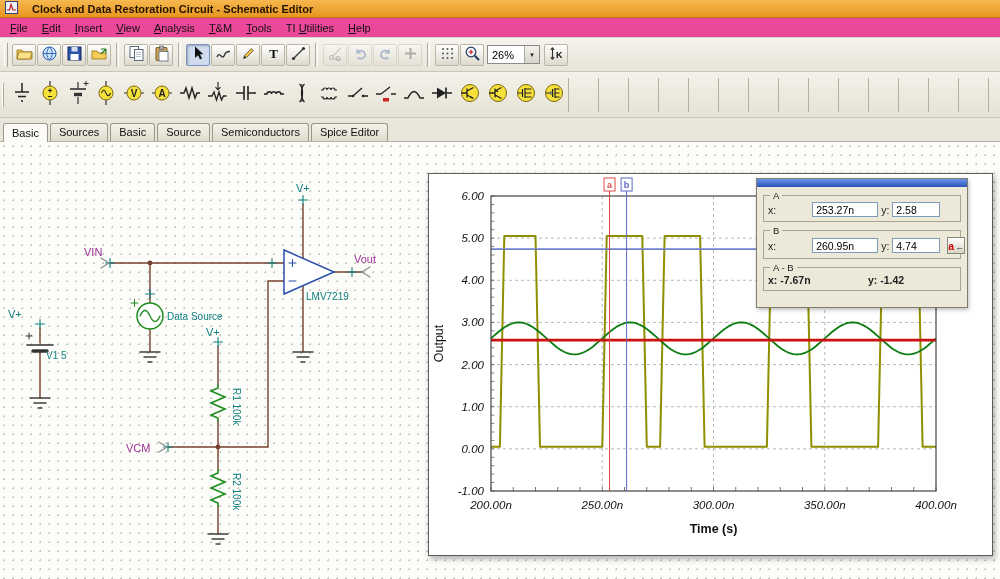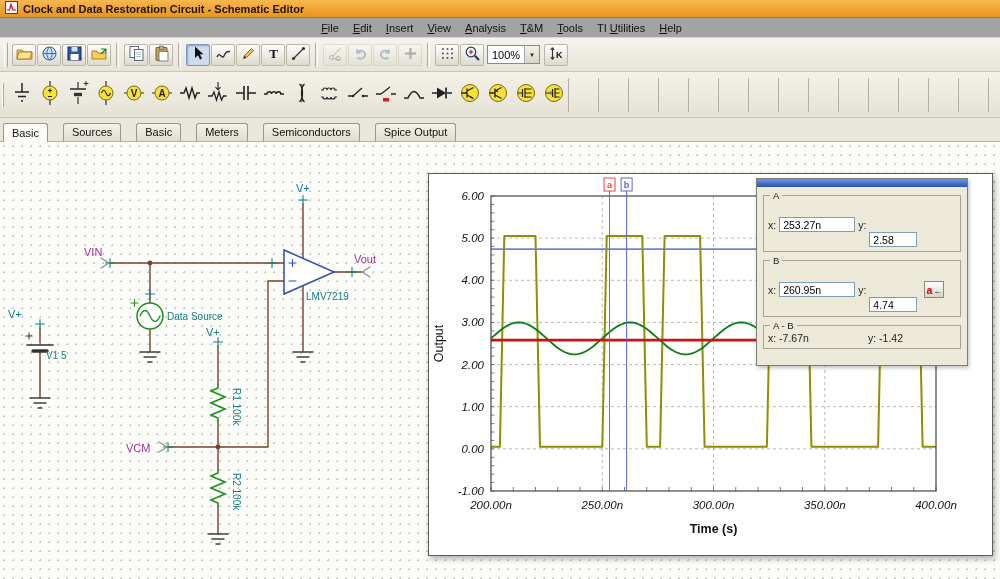--- a/index.html
+++ b/index.html
@@ -2,25 +2,25 @@
 <html><head>
 <meta charset="utf-8">
 <style>
   * { box-sizing: border-box; margin: 0; padding: 0; }
   html,body { width:1000px; height:579px; overflow:hidden; }
   body { font-family:"Liberation Sans",sans-serif; background:#fff; }
   .app { position:relative; width:1000px; height:579px; background:#fff; }
 
   
   .titlebar { height:18px; background:linear-gradient(#f6b84f,#e8951e); border-bottom:1px solid #b87a10;
-              display:flex; align-items:center; gap:5px; padding:0 5px; }
+              display:flex; align-items:center; gap:14px; padding:0 5px; }
   .titlebar .title { font-size:11px; font-weight:bold; color:#211200; }
 
   
-  .menubar { height:20px; background:#a3a3a3; border-bottom:1px solid #d9d6cc; display:flex; align-items:center; padding-left:3px;justify-content:center; }
+  .menubar { height:20px; background:#ec4899; border-bottom:1px solid #d9d6cc; display:flex; align-items:center; padding-left:3px; }
   .menu-item { font-size:11px; padding:3px 7px; color:#111; cursor:default; }
 
   
   .toolbar1 { height:34px; background:linear-gradient(#f6f4ee,#e7e3d8); border-bottom:1px solid #c9c5b8;
               display:flex; align-items:center; padding:0 4px; }
   .grip { width:4px; height:24px; border-left:1px solid #fff; border-right:1px solid #aaa598; margin-right:4px; }
   .tb-group { display:flex; align-items:center; gap:1px; }
   .tb-btn { width:24px; height:22px; border:1px solid #b9b5a7; border-radius:2px;
             background:linear-gradient(#ffffff,#ddd9cc); display:flex; align-items:center; justify-content:center; padding:0; }
   .tb-btn.pressed { background:#cfdcf0; border-color:#7a96c0; box-shadow:inset 1px 1px 2px rgba(0,0,0,.28); }
@@ -34,21 +34,21 @@
   .iv-btn { margin-left:4px; }
 
   
   .toolbar2 { height:46px; background:linear-gradient(#f4f2ea,#e5e1d4); border-bottom:1px solid #c9c5b8;
               display:flex; align-items:center; padding:0 2px; }
   .comp-btn { width:27px; height:38px; display:flex; align-items:center; justify-content:center;
               border:1px solid transparent; background:transparent; padding:0; }
   .comp-empty { width:29px; height:34px; border-left:1px solid #b3afa2; }
 
   
-  .tabstrip { height:24px; background:#e9e6dc; border-bottom:1px solid #b5b1a4; display:flex; align-items:flex-end; padding-left:3px; gap:15px; }
+  .tabstrip { height:24px; background:#e9e6dc; border-bottom:1px solid #b5b1a4; display:flex; align-items:flex-end; padding-left:3px; gap:2px; }
   .tab { font-size:11px; padding:2px 8px 3px; border:1px solid #9a968a; border-bottom:none; border-radius:3px 3px 0 0;
          background:linear-gradient(#f4f2ea,#dfdbce); color:#111; }
   .tab.active { background:#fcfbf7; position:relative; top:1px; padding-top:3px; }
 
   
   .canvas { position:relative; height:437px; background-color:#fcfcf9;
             background-image:radial-gradient(#c4c4c0 1px, transparent 1px); background-size:9px 9px; overflow:hidden; }
   .schematic-svg { display:block; }
 
   
@@ -59,25 +59,25 @@
   
   .cursor-panel { position:absolute; left:327px; top:4px; width:212px; background:#ece9d8;
                   border:1px solid #7e7e70; box-shadow:1px 2px 4px rgba(0,0,0,.25); }
   .cp-titlebar { height:8px; background:linear-gradient(#6c96ec,#2a52b4); }
   .cp-group { margin:8px 6px 0; padding:6px 4px 4px; border:1px solid #a8a494; position:relative; }
   .cp-group.last { margin-bottom:16px; }
   .cp-group-label { position:absolute; top:-6px; left:6px; background:#ece9d8; font-size:9.5px; padding:0 3px; color:#222; }
   .cp-row { display:flex; align-items:center; gap:3px; font-size:10.5px; color:#222; }
   .cp-field { background:#fff; border:1px solid #7f9db9; height:15px; font-size:10.5px; padding:0 3px;
               font-family:"Liberation Sans",sans-serif; }
-  .cp-x { width:76px; } .cp-y { width:48px;margin-top:30px; }
+  .cp-x { width:66px;margin-left:33px; } .cp-y { width:48px; }
   .cp-btn { width:20px; height:17px; border:1px solid #8a8a7c; background:linear-gradient(#ffffff,#d8d4c6);
             font-size:10.5px; font-weight:bold; color:#cc0000; margin-left:4px; display:flex; align-items:center; justify-content:center; gap:1px; padding:0; }
   .cp-btn .arr::after { content:"\2190"; color:#333; font-weight:normal; font-size:9px; }
-  .cp-diff-row { display:flex; font-size:10.5px; color:#222; }
+  .cp-diff-row { display:flex; font-size:10.5px; color:#222;font-weight:bold; }
   .cp-diff-row .dx { width:100px; }
 </style>
 </head>
 <body>
 
 <div class="app">
 
   <div class="titlebar">
     <span><svg width="13" height="13" viewBox="0 0 13 13">
           <rect x="0.5" y="0.5" width="12" height="12" fill="#eef0fa" stroke="#30407a"></rect>
@@ -211,21 +211,21 @@
         </button>
         <button class="tb-btn">
           <span><svg width="17" height="17" viewBox="0 0 17 17">
               <circle cx="7" cy="7" r="4.8" fill="#eef5ff" stroke="#223a5a" stroke-width="1.2"></circle>
               <path d="M10.8 10.8L15 15" stroke="#223a5a" stroke-width="2"></path>
               <path d="M4.8 7h4.4M7 4.8v4.4" stroke="#c01010" stroke-width="1.1"></path>
             </svg></span>
         </button>
       </span>
     <span class="zoom-combo">
-      <span class="val">100%</span>
+      <span class="val">26%</span>
       <span class="dd"></span>
     </span>
     <button class="tb-btn iv-btn">
         <span><svg width="17" height="17" viewBox="0 0 17 17">
             <path d="M4.5 2.5v12M4.5 2.5L2.8 5M4.5 2.5L6.2 5M4.5 14.5L2.8 12M4.5 14.5L6.2 12" stroke="#333" fill="none" stroke-width="1.1"></path>
             <text x="8" y="12.5" font-size="9" font-weight="bold" fill="#111" font-family="Liberation Sans,sans-serif">K</text>
           </svg></span>
       </button>
   </div>
 
@@ -373,23 +373,23 @@
         <span class="comp-empty"></span>
         <span class="comp-empty"></span>
         <span class="comp-empty"></span>
       </span>
   </div>
 
   <div class="tabstrip" id="tabstrip">
       <span class="tab active">Basic</span>
       <span class="tab">Sources</span>
       <span class="tab">Basic</span>
-      <span class="tab">Meters</span>
+      <span class="tab">Source</span>
       <span class="tab">Semiconductors</span>
-      <span class="tab">Spice Output</span>
+      <span class="tab">Spice Editor</span>
     </div>
 
   <div class="canvas">
     <svg class="schematic-svg" width="1000" height="437" viewBox="0 142 1000 437">
       <g stroke-linecap="round">
 
         <g stroke="#78402e" stroke-width="1.4" fill="none">
           <path d="M40 328v15M40 352v46"></path>
           <path d="M110 263h174"></path>
           <path d="M150 263v40M150 329v23"></path>

